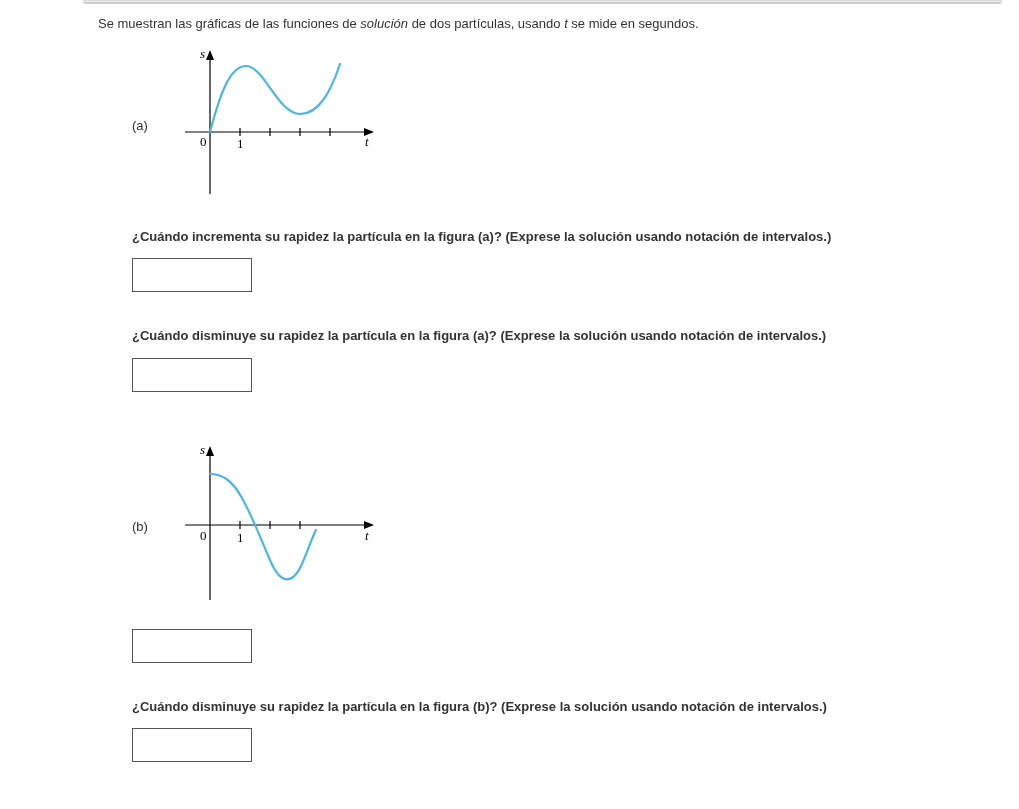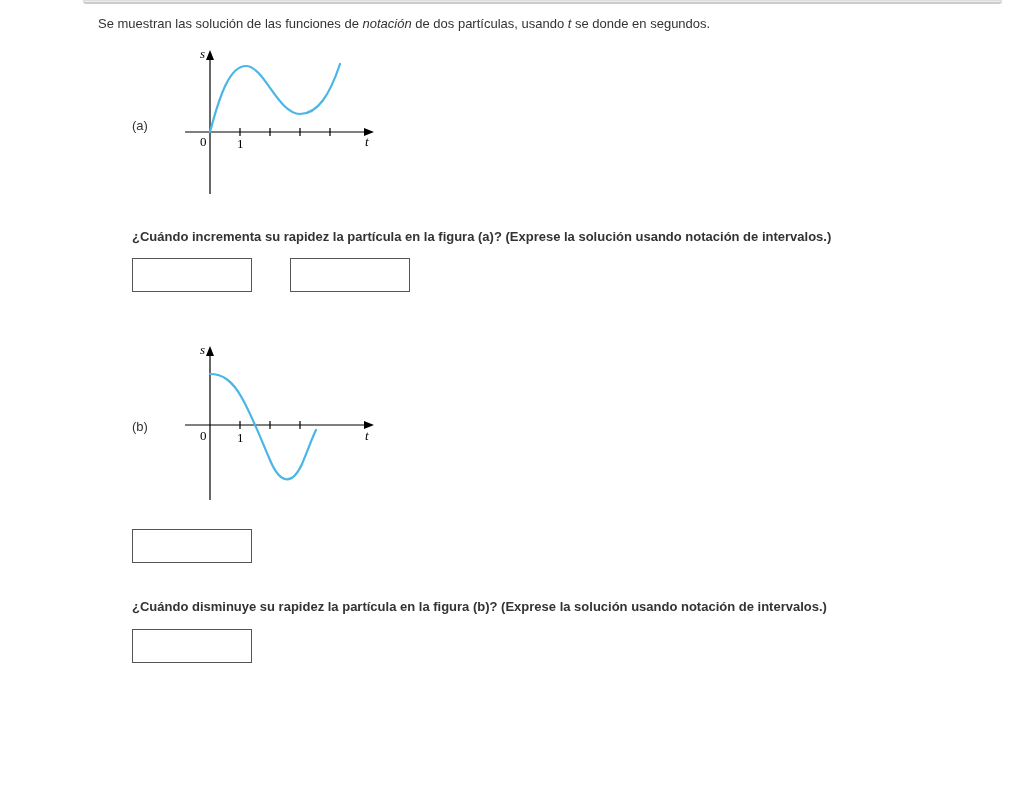--- a/index.html
+++ b/index.html
@@ -70,21 +70,21 @@
   svg.axis text.italic { font-style: italic; }
 </style>
 </head>
 <body>
 
 <div class="page">
   <div class="top-divider"></div>
   <div class="content">
 
     <div class="intro">
-      <span>Se muestran las solución de las funciones de </span><em>notación</em><span> de dos partículas, usando </span><em>t</em><span> se donde en segundos.</span>
+      <span>Se muestran las gráficas de las funciones de </span><em>solución</em><span> de dos partículas, usando </span><em>t</em><span> se mide en segundos.</span>
     </div>
 
     
     <div class="part">
       <div class="part-label">(a)</div>
       <div class="graph">
         <svg class="axis" width="200" height="160" viewBox="0 0 200 160">
 
           <line class="axis-line" x1="30" y1="10" x2="30" y2="150"></line>
           <polygon points="30,6 26,16 34,16" fill="#000"></polygon>
@@ -103,20 +103,21 @@
           <text x="57" y="104">1</text>
 
           <path class="curve" d="M30,88 C40,50 50,22 66,22 C84,22 98,70 120,70 C138,70 150,50 160,20"></path>
         </svg>
       </div>
     </div>
 
     <div class="q">¿Cuándo incrementa su rapidez la partícula en la figura (a)? (Exprese la solución usando notación de intervalos.)</div>
     <input class="answer-input" type="text" style="">
 
+    <div class="q">¿Cuándo disminuye su rapidez la partícula en la figura (a)? (Exprese la solución usando notación de intervalos.)</div>
     <input class="answer-input" type="text" style="">
 
     
     <div class="part block-b">
       <div class="part-label">(b)</div>
       <div class="graph">
         <svg class="axis" width="200" height="170" viewBox="0 0 200 170">
 
           <line class="axis-line" x1="30" y1="10" x2="30" y2="160"></line>
           <polygon points="30,6 26,16 34,16" fill="#000"></polygon>

